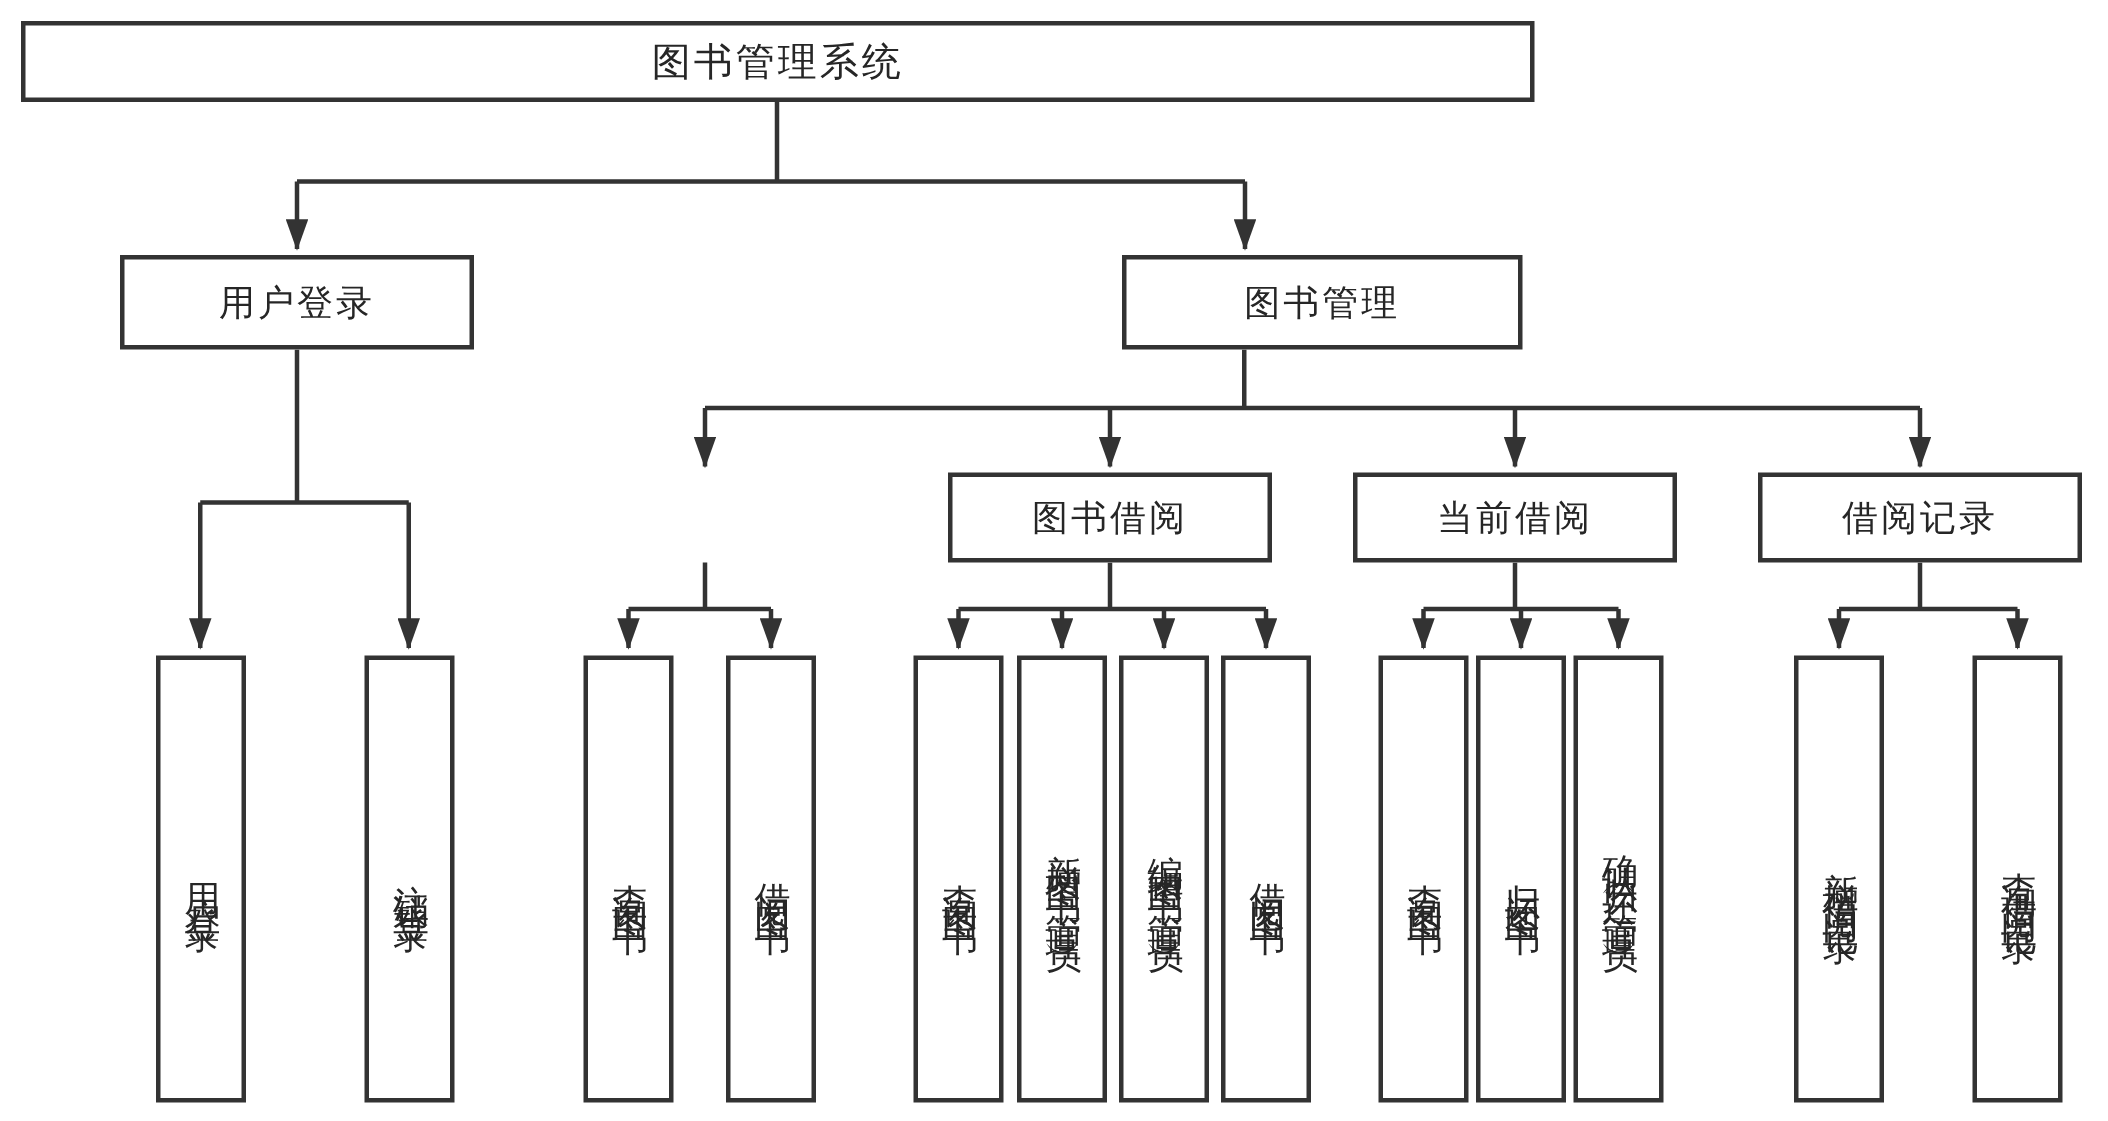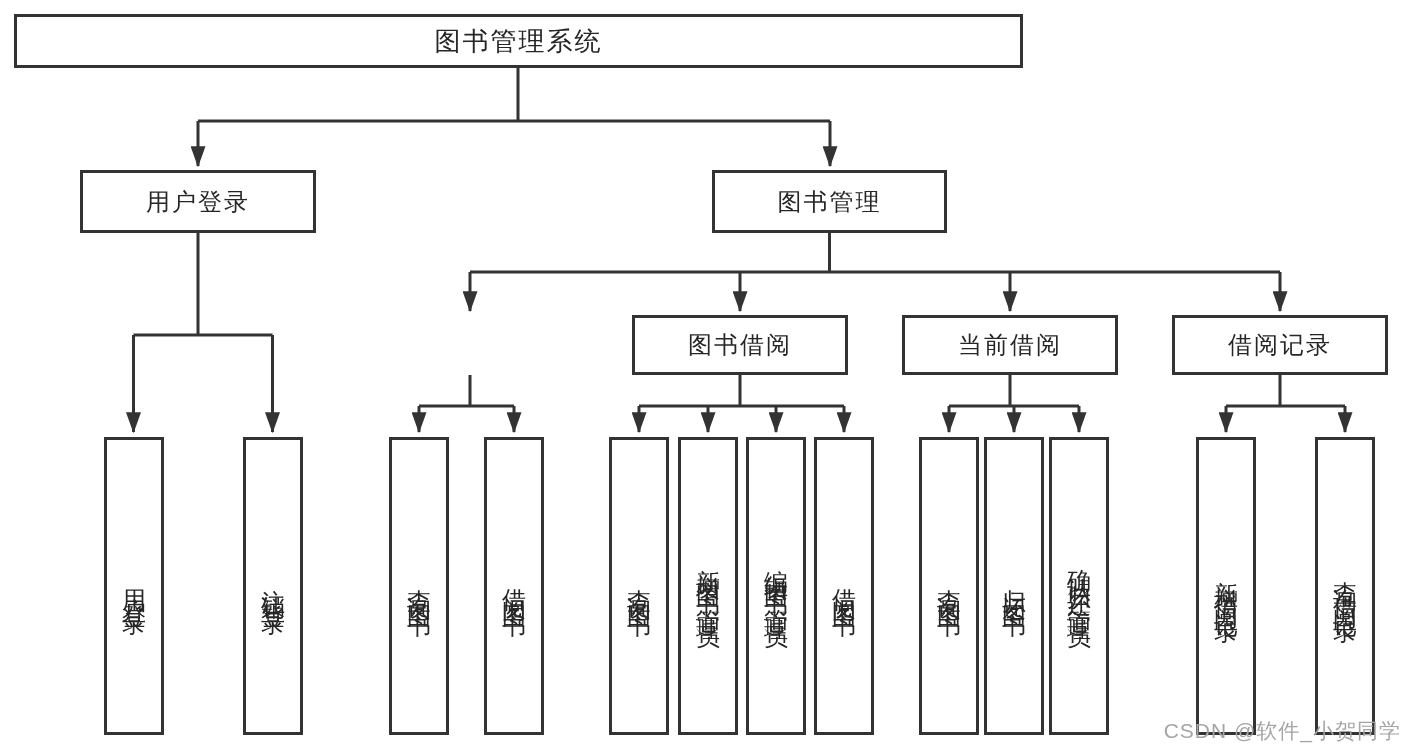--- a/index.html
+++ b/index.html
@@ -94,21 +94,21 @@
     </g>
   </svg>
 
   <div class="box root" style="left:14px;top:14px;width:1009px;height:54px">
     <span class="hlabel">图书管理系统</span>
   </div>
 
   <div class="box" style="left:80px;top:170px;width:236px;height:63px">
     <span class="hlabel">用户登录</span>
   </div>
-  <div class="box" style="left:712px;top:170px;width:235px;height:63px">
+  <div class="box" style="left:748px;top:170px;width:267px;height:63px">
     <span class="hlabel">图书管理</span>
   </div>
 
   <div class="box" style="left:902px;top:315px;width:216px;height:60px">
     <span class="hlabel">当前借阅</span>
   </div>
   <div class="box" style="left:632px;top:315px;width:216px;height:60px">
     <span class="hlabel">图书借阅</span>
   </div>
   <div class="box" style="left:1172px;top:315px;width:216px;height:60px">
@@ -152,15 +152,14 @@
     <span class="vlabel">确认归还（管理员）</span>
   </div>
 
   <div class="box leaf" style="left:1196px;top:437px;width:60px;height:298px">
     <span class="vlabel">新增借阅记录</span>
   </div>
   <div class="box leaf" style="left:1315px;top:437px;width:60px;height:298px">
     <span class="vlabel">查询借阅记录</span>
   </div>
 
-  <div class="watermark">CSDN @软件_小贺同学</div>
 
 </div>
 
 </body></html>

